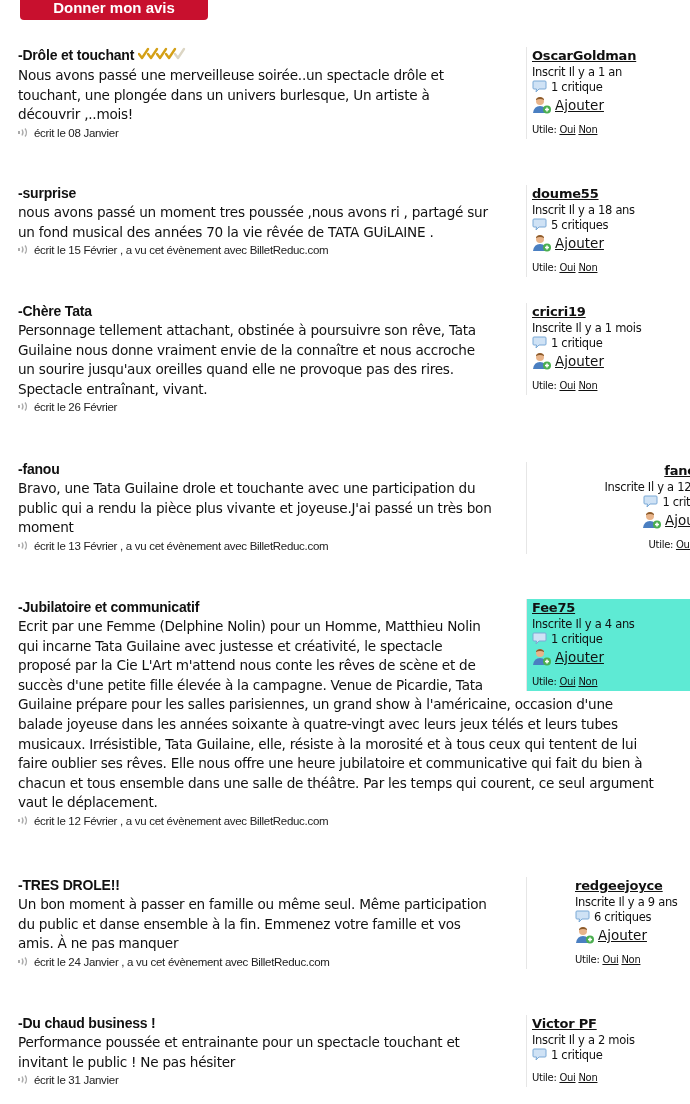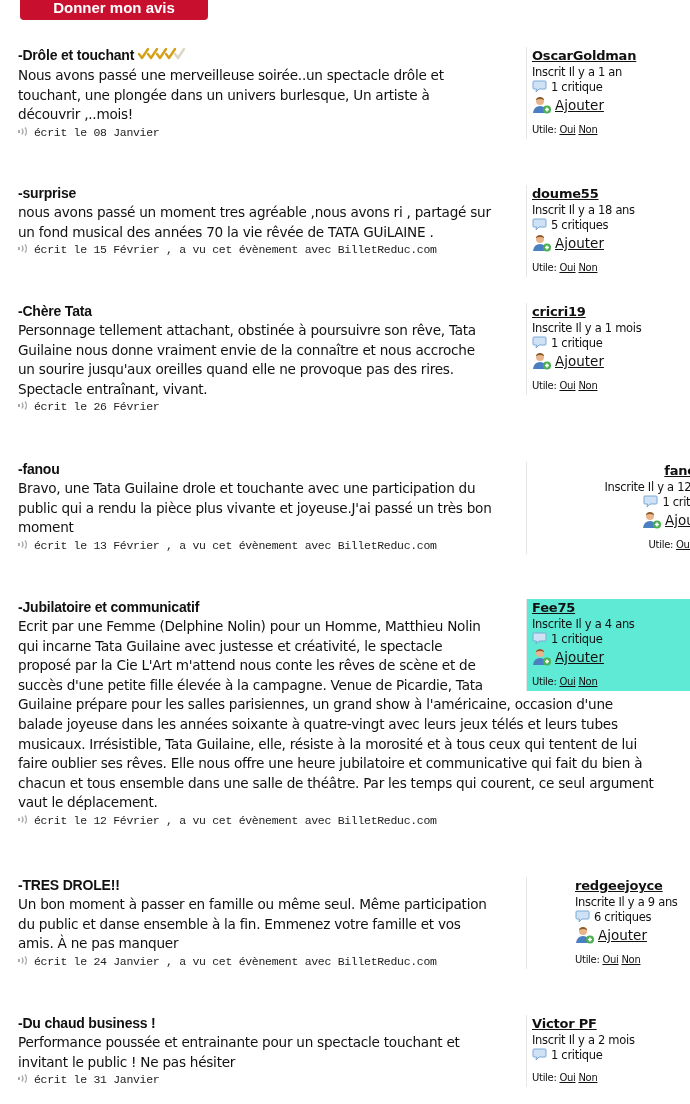--- a/index.html
+++ b/index.html
@@ -2,21 +2,21 @@
 <html><head>
 <meta charset="utf-8">
 <style>
   html, body { margin:0; padding:0; background:#ffffff; }
   body { width:690px; height:1104px; overflow:hidden; position:relative; font-family:"DejaVu Sans", sans-serif; color:#111; }
   .btn-avis { position:absolute; left:20px; top:-8px; width:188px; height:28px; background:#c8102e; border-radius:4px; color:#fff; font-family:"Liberation Sans", sans-serif; font-weight:bold; font-size:15px; text-align:center; line-height:24px; padding-top:4px; box-sizing:border-box; cursor:pointer; }
   .review { position:absolute; left:0; width:690px; }
   .main { position:absolute; left:18px; width:505px; }
   .title { font-family:Liberation Sans, sans-serif; font-weight:bold; font-size:14px; line-height:19px; color:#111; letter-spacing:-0.2px; }
   .body { font-family:"DejaVu Sans", sans-serif; font-size:13.6px; line-height:19.6px; color:#111; letter-spacing:-0.25px; }
-  .meta { font-family:Liberation Mono, monospace; font-size:11.5px; line-height:16px; color:#222; letter-spacing:-0.3px; }
+  .meta { font-family:Liberation Sans, sans-serif; font-size:11.5px; line-height:16px; color:#222; letter-spacing:-0.3px; }
   .speaker { display:inline-block; width:11px; height:9px; margin-right:5px; vertical-align:0px; }
   .stars { display:inline-block; vertical-align:-1px; margin-left:4px; }
   .side { position:absolute; left:526px; width:188px; border-left:1px solid #e6e6e6; padding-left:5px; box-sizing:border-box; }
   .uname { font-family:"DejaVu Sans", sans-serif; font-weight:bold; font-size:13px; line-height:17px; color:#111; text-decoration:underline; cursor:pointer; letter-spacing:-0.2px; }
   .since { font-family:"DejaVu Sans", sans-serif; font-size:11.5px; line-height:16px; color:#111; letter-spacing:-0.3px; }
   .crit { font-family:"DejaVu Sans", sans-serif; font-size:11.5px; line-height:15px; color:#111; letter-spacing:-0.3px; }
   .crit svg { vertical-align:-3px; margin-right:4px; }
   .add { font-family:"DejaVu Sans", sans-serif; font-size:13.5px; line-height:20px; color:#111; }
   .add a { text-decoration:underline; color:#111; cursor:pointer; }
   .add svg { vertical-align:-4px; margin-right:3px; }
@@ -66,21 +66,21 @@
           <path d="M13 13.5 H17 M15 11.5 V15.5" stroke="#fff" stroke-width="1.5"></path>
         </svg><a>Ajouter</a></div>
     <div class="utile"><span>Utile:</span> <a>Oui</a> <a>Non</a></div>
   </div>
 </div>
 
 <div class="review" style="top:184px;">
   <div class="main">
     <div class="title">-surprise</div>
     <div class="body">
-      <div>nous avons passé un moment tres agréable ,nous avons ri , partagé sur</div>
+      <div>nous avons passé un moment tres poussée ,nous avons ri , partagé sur</div>
         <div>un fond musical des années 70 la vie rêvée de TATA GUiLAINE .</div>
     </div>
     <div class="meta"><span class="speaker"><svg width="11" height="9" viewBox="0 0 11 9">
             <rect x="0" y="3" width="2" height="3" fill="#aaa"></rect>
             <path d="M4 1.5 Q6 4.5 4 7.5" stroke="#aaa" fill="none" stroke-width="1.3"></path>
             <path d="M7 0.5 Q10 4.5 7 8.5" stroke="#aaa" fill="none" stroke-width="1.3"></path>
           </svg></span><span>écrit le 15 Février , a vu cet évènement avec BilletReduc.com</span></div>
   </div>
   <div class="side" style="top:1px;">
     <div class="uname">doume55</div>

